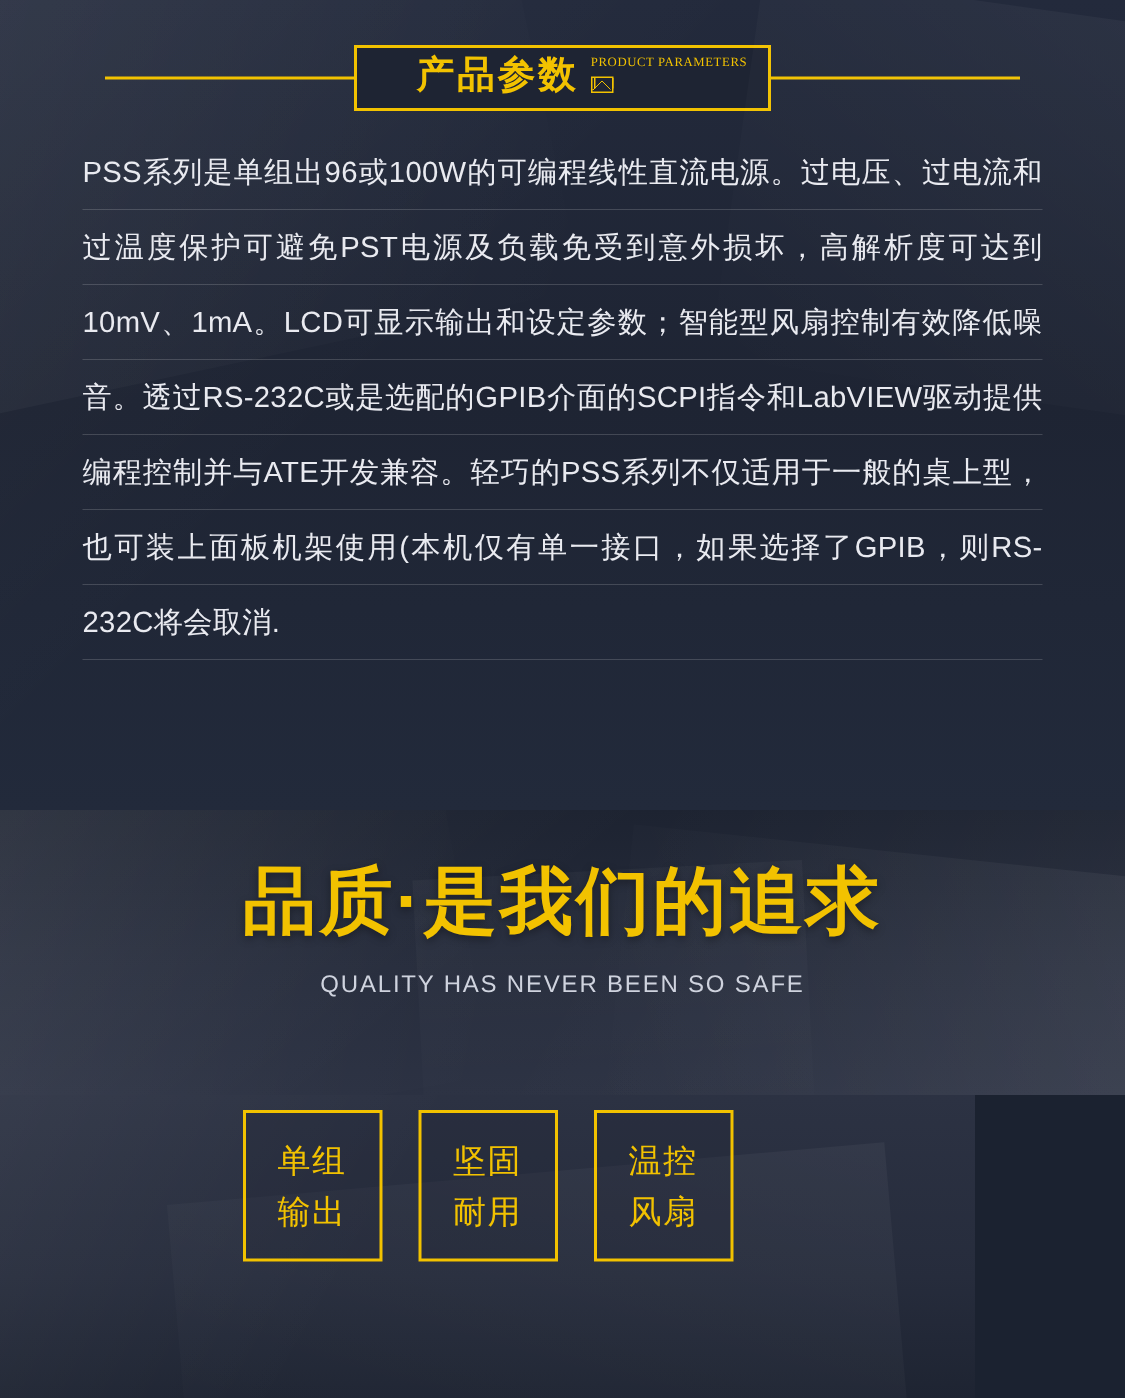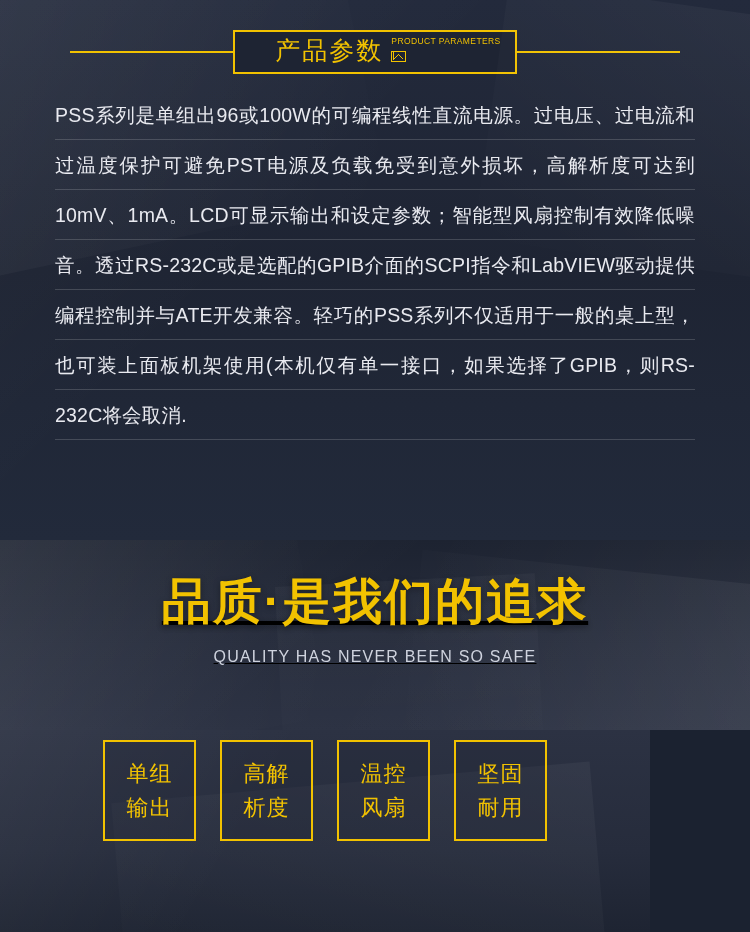--- a/index.html
+++ b/index.html
@@ -71,38 +71,39 @@
     display: flex;
     align-items: flex-end;
     gap: 8px;
     border: 2px solid #f2c200;
     background: #1e2433;
     padding: 6px 14px 8px 16px;
     height: 44px;
   }
   .title-cn {
     font-size: 25px;
-    font-weight: normal;
+    font-weight: bold;
     color: #f2c200;
     letter-spacing: 2px;
     line-height: 28px;
     margin-left: 24px;
   }
   .title-en-wrap {
     display: flex;
     flex-direction: column;
     align-items: flex-start;
     padding-bottom: 2px;
   }
   .title-en {
     font-size: 8.5px;
     color: #f2c200;
     letter-spacing: 0.4px;
     line-height: 11px;
     white-space: nowrap;
+    font-family: Liberation Serif, serif;
   }
   .env-icon {
     width: 15px;
     height: 11px;
     border: 1px solid #f2c200;
     position: relative;
     margin-top: 4px;
   }
   .env-icon::after {
     content: "";
@@ -149,21 +150,20 @@
   .mid-section {
     position: relative;
     width: 750px;
     height: 190px;
     background:
       linear-gradient(140deg, rgba(255,255,255,0.05) 0%, rgba(255,255,255,0) 45%),
       linear-gradient(300deg, rgba(255,255,255,0.04) 0%, rgba(255,255,255,0) 50%),
       linear-gradient(180deg, #1d2331 0%, #262c3c 55%, #2b3142 100%);
     overflow: hidden;
     text-align: center;
-    text-decoration: underline;
   }
   .mid-section .facet1,
   .mid-section .facet2,
   .mid-section .facet3 {
     position: absolute;
     pointer-events: none;
   }
   .mid-section .facet1 {
     top: -30px; left: -50px; width: 360px; height: 240px;
     background: linear-gradient(110deg, rgba(255,255,255,0.05), rgba(255,255,255,0));
@@ -277,27 +277,23 @@
     <div class="sub-en1">QUALITY HAS NEVER BEEN SO SAFE</div>
   </div>
 
   <div class="bot-section">
     <div class="feature-row">
       <div class="feature">
         <span class="l1">单组</span>
         <span class="l2">输出</span>
       </div>
       <div class="feature">
-        <span class="l1">高解</span>
-        <span class="l2">析度</span>
+        <span class="l1">坚固</span>
+        <span class="l2">耐用</span>
       </div>
       <div class="feature">
         <span class="l1">温控</span>
         <span class="l2">风扇</span>
       </div>
-      <div class="feature">
-        <span class="l1">坚固</span>
-        <span class="l2">耐用</span>
-      </div>
     </div>
   </div>
 
 </div>
 
 </body></html>

